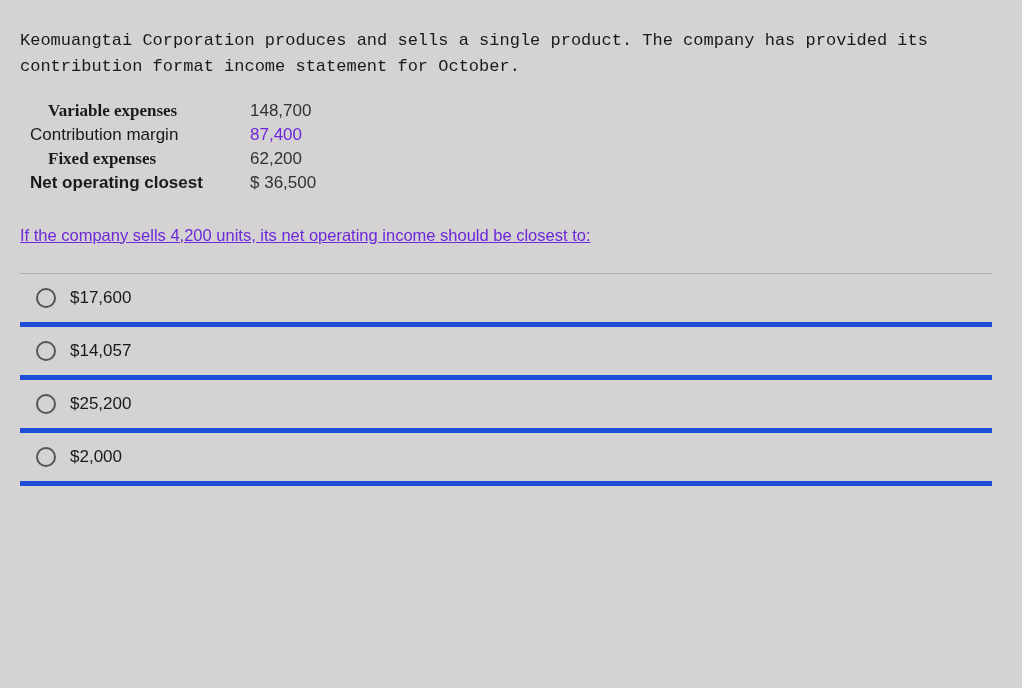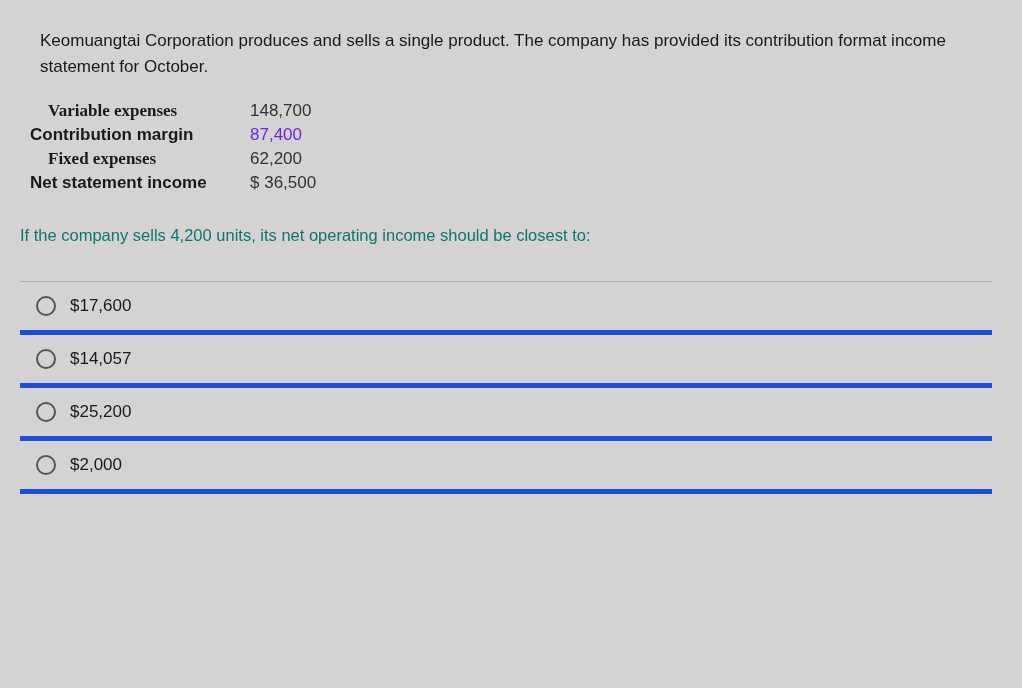--- a/index.html
+++ b/index.html
@@ -24,22 +24,21 @@
       padding: 28px 30px 20px 20px;
       display: flex;
       flex-direction: column;
     }
 
     .intro-text {
       font-size: 17px;
       line-height: 1.55;
       margin-bottom: 20px;
       color: #1a1a1a;
-      font-family: Liberation Sans, sans-serif;
-      margin-left: 20px;
+      font-family: Liberation Mono, monospace;
     }
 
     .income-statement {
       margin-bottom: 18px;
       padding-left: 10px;
     }
 
     .income-row {
       display: flex;
       align-items: baseline;
@@ -58,38 +57,39 @@
       font-weight: bold;
       font-family: Liberation Serif, serif;
     }
 
     .income-row .value {
       font-weight: normal;
       color: #333;
     }
 
     .income-row.contribution-margin .label {
-      font-weight: bold;
+      font-weight: normal;
     }
 
     .income-row.contribution-margin .value {
       color: #6d28d9;
     }
 
     .income-row.net-operating .label {
       font-weight: bold;
     }
 
     .question-text {
       font-size: 16.5px;
-      margin-bottom: 16px;
+      margin-bottom: 8px;
       margin-top: 8px;
-      color: #0f766e;
+      color: #6d28d9;
       font-family: Arial, sans-serif;
       line-height: 1.5;
+      text-decoration: underline;
     }
 
     .divider {
       border: none;
       border-top: 1px solid #b0aeae;
       margin: 18px 0 0 0;
     }
 
     .options-container {
       display: flex;
@@ -150,21 +150,21 @@
       <span class="label">Contribution margin</span>
       <span class="value contribution-value">87,400</span>
     </div>
 
     <div class="income-row">
       <span class="label indented">Fixed expenses</span>
       <span class="value">62,200</span>
     </div>
 
     <div class="income-row net-operating">
-      <span class="label">Net statement income</span>
+      <span class="label">Net operating closest</span>
       <span class="value">$ 36,500</span>
     </div>
 
   </div>
 
   <p class="question-text">If the company sells 4,200 units, its net operating income should be closest to:</p>
 
   <hr class="divider">
 
   <div class="options-container">

